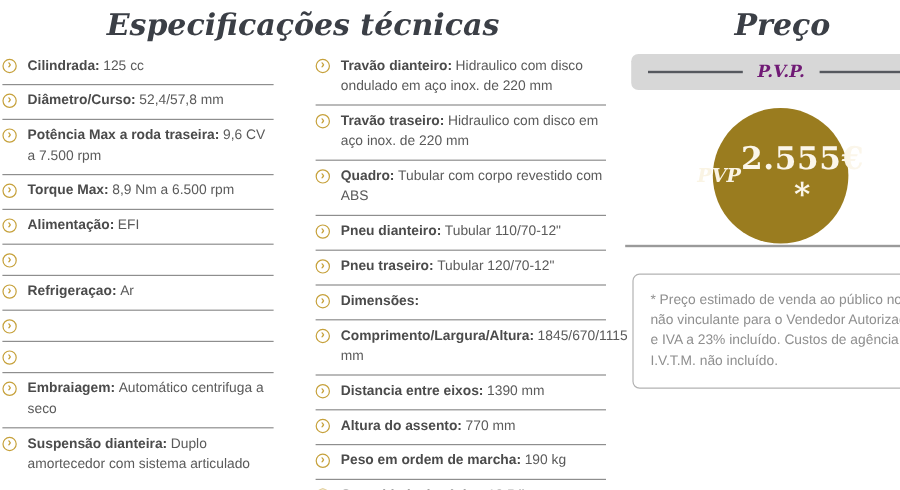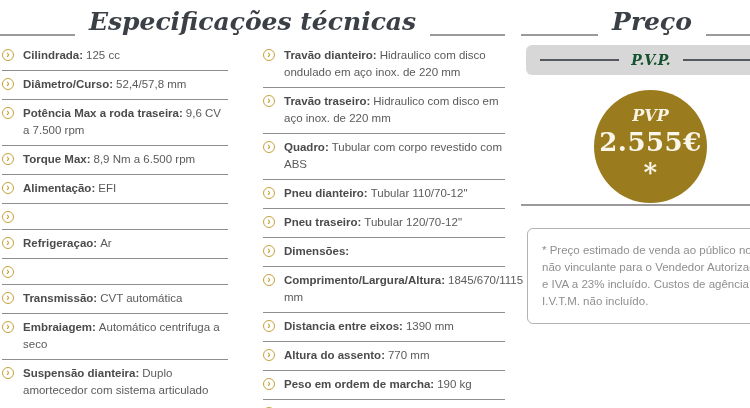--- a/index.html
+++ b/index.html
@@ -1,20 +1,20 @@
 <!DOCTYPE html>
 <html><head>
 <meta charset="utf-8">
 <style>
   * { margin:0; padding:0; box-sizing:border-box; }
   body { font-family:"Liberation Sans", sans-serif; background:#fff; }
   .page { position:relative; width:750px; height:408px; background:#fff; overflow:hidden; }
 
   
-  .section-header { position:absolute; top:4px; display:flex; align-items:flex-end; height:32px; }
+  .section-header { position:absolute; top:4px; display:flex; align-items:center; height:32px;flex-direction:column; }
   .header-line { flex:1; height:2px; background:#9a9a9a; }
   .script-title { font-family:"DejaVu Serif", serif; font-style:italic; font-weight:bold;
                   color:#3b3f46; font-size:25px; padding:0 14px; white-space:nowrap; }
 
   
   .spec-col { position:absolute; }
   .spec-item { display:flex; gap:9px; padding:5px 0 6px 0; border-bottom:1px solid #8e8e8e;
                font-size:11.5px; line-height:17px; color:#5a5a5a; }
   .spec-item:last-child { border-bottom:none; }
   .chev-icon { flex:0 0 auto; width:12px; height:12px; margin-top:2px; border:1px solid #c6a13b;
@@ -23,23 +23,23 @@
   .spec-text { flex:1; }
   .spec-label { font-weight:bold; color:#4b4b4b; margin-right:3px; }
 
   
   .price-section { position:absolute; left:521px; top:0; width:262px; height:408px; }
   .price-section .section-header { left:0; right:0; position:absolute; }
   .pvp-bar { position:absolute; top:45px; left:5px; width:250px; height:30px; background:#d7d7d7;
              border-radius:6px; display:flex; align-items:center; padding:0 14px; }
   .pvp-bar .bar-line { flex:1; height:2px; background:#55585e; }
   .pvp-text { font-family:"DejaVu Serif", serif; font-style:italic; font-weight:bold;
-              color:#14532d; font-size:14px; padding:0 12px; }
+              color:#701a75; font-size:14px; padding:0 12px; }
   .price-badge { position:absolute; left:73px; top:90px; width:113px; height:113px; border-radius:50%;
-                 background:#9a7c1f; display:flex; flex-direction:column; align-items:center;
+                 background:#9a7c1f; display:flex; flex-direction:row; align-items:center;
                  justify-content:center; text-align:center; }
   .badge-pvp { font-family:"DejaVu Serif", serif; font-style:italic; font-weight:bold;
                color:#faf4e4; font-size:16px; }
   .badge-price { font-family:"DejaVu Serif", serif; font-weight:bold; color:#fbf6ea;
                  font-size:26px; letter-spacing:0.5px; margin-top:2px;text-align:center; }
   .price-divider { position:absolute; top:204px; left:0; width:262px; height:2px; background:#9a9a9a; }
   .footnote-box { position:absolute; top:228px; left:6px; width:256px; min-height:95px;
                   border:1px solid #b3b3b3; border-radius:6px; padding:13px 0 13px 14px; }
   .footnote-line { font-size:11.5px; line-height:17px; color:#8f8f8f; white-space:nowrap; }
 </style>
@@ -90,21 +90,20 @@
           <span class="chev-icon">›</span>
           <span class="spec-text"><span class="spec-label">Refrigeraçao:</span><span>Ar</span></span>
         </div>
 
         <div class="spec-item">
           <span class="chev-icon">›</span>
         </div>
 
         <div class="spec-item">
           <span class="chev-icon">›</span>
-          <span class="spec-text"><span class="spec-label">Transmissão:</span><span>CVT automática</span></span>
         </div>
 
         <div class="spec-item">
           <span class="chev-icon">›</span>
           <span class="spec-text"><span class="spec-label">Embraiagem:</span><span>Automático centrifuga a seco</span></span>
         </div>
 
         <div class="spec-item">
           <span class="chev-icon">›</span>
           <span class="spec-text"><span class="spec-label">Suspensão dianteira:</span><span>Duplo amortecedor com sistema articulado</span></span>

